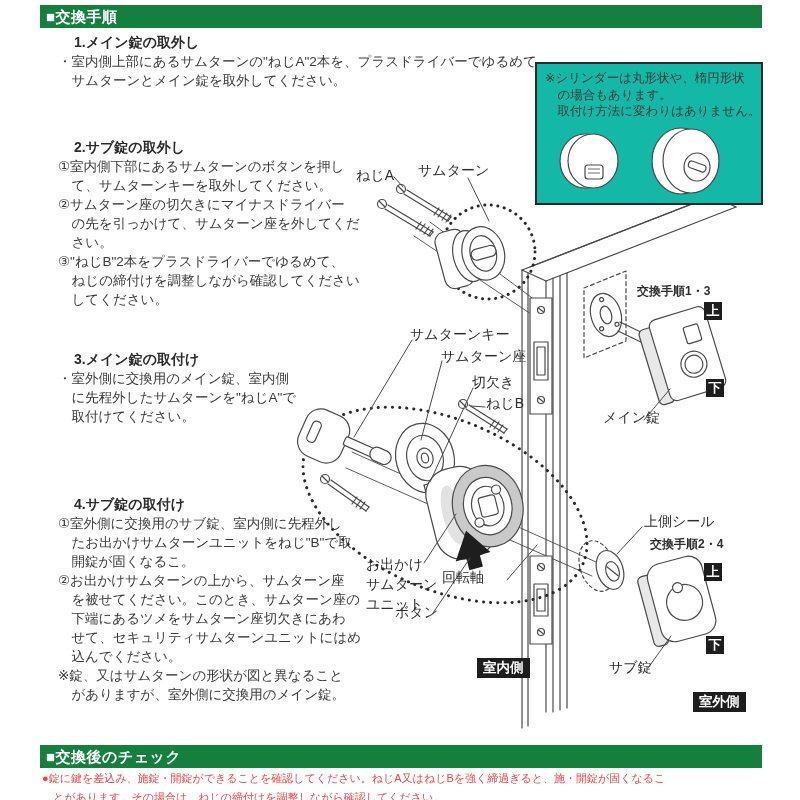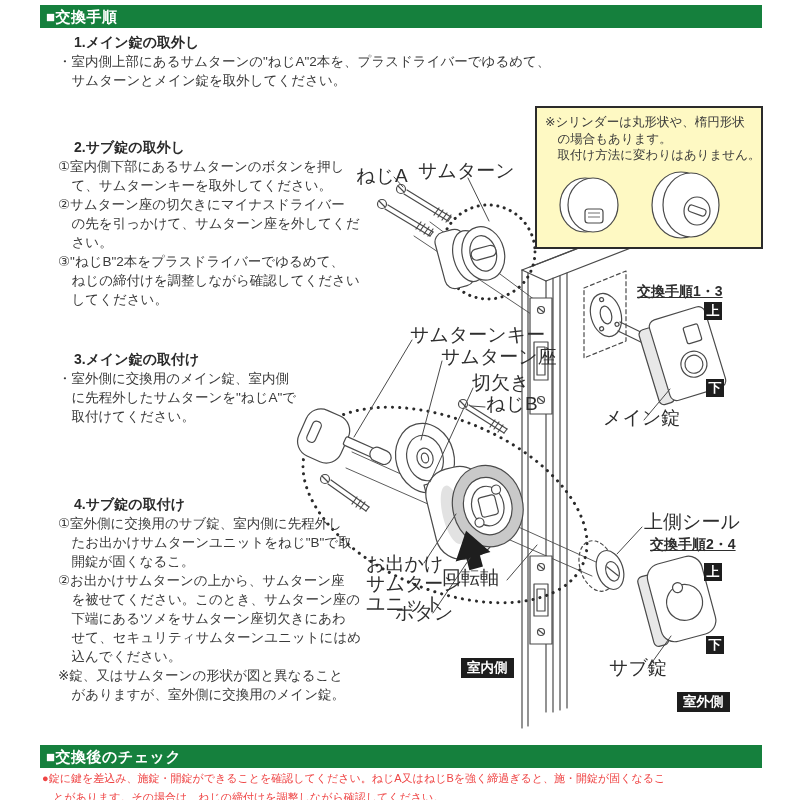--- a/index.html
+++ b/index.html
@@ -11,31 +11,31 @@
   .bar{
     position:absolute;left:40px;width:722px;height:23px;
     background:#15803d;color:#ffffff;font-size:15px;font-weight:bold;
     line-height:23px;padding-left:6px;box-sizing:border-box;letter-spacing:.5px;
     z-index:4;
   }
   .sec{position:absolute;z-index:2;}
   .sec .ttl{font-size:14px;font-weight:bold;line-height:20px;white-space:nowrap;color:#2b2b2b;margin-left:16px;}
   .sec .ln{font-size:13.5px;line-height:19px;white-space:nowrap;color:#3a3a3a;}
   #art{position:absolute;left:0;top:0;z-index:1;}
-  .lbl{position:absolute;font-size:19px;line-height:15px;white-space:nowrap;color:#2e2e2e;z-index:3;}
-  .lbl.b{font-weight:bold;font-size:14px;text-decoration:underline;}
+  .lbl{position:absolute;font-size:14px;line-height:15px;white-space:nowrap;color:#2e2e2e;z-index:3;}
+  .lbl.b{font-weight:bold;font-size:12px;}
   .tag{
     position:absolute;background:#1d1d1d;color:#fff;font-weight:bold;
     font-size:13px;text-align:center;z-index:3;
   }
   .tag.sq{width:18px;height:18px;line-height:18px;}
-  .tag.wide{height:20px;line-height:20px;padding:0 6px;font-size:13.5px;}
+  .tag.wide{height:20px;line-height:20px;padding:0 6px;font-size:13.5px;margin-left:16px;}
   #notebox{
     position:absolute;left:535px;top:62px;width:228px;height:143px;
-    border:2px solid #2b2b2b;background:#fef9c3;box-sizing:border-box;z-index:3;margin-top:44px;
+    border:2px solid #2b2b2b;background:#14b8a6;box-sizing:border-box;z-index:3;
   }
   #notebox .ntxt{font-size:12.5px;line-height:16.5px;white-space:nowrap;color:#3a3a3a;padding:6px 0 0 8px;}
   #notebox svg{position:absolute;left:2px;bottom:1px;}
   #checktext{position:absolute;left:42px;top:769px;z-index:2;}
   #checktext .ln{font-size:11px;line-height:19px;white-space:nowrap;color:#ef4444;}
 </style>
 </head>
 <body>
 
 <svg id="art" width="800" height="800" viewBox="0 0 800 800">

